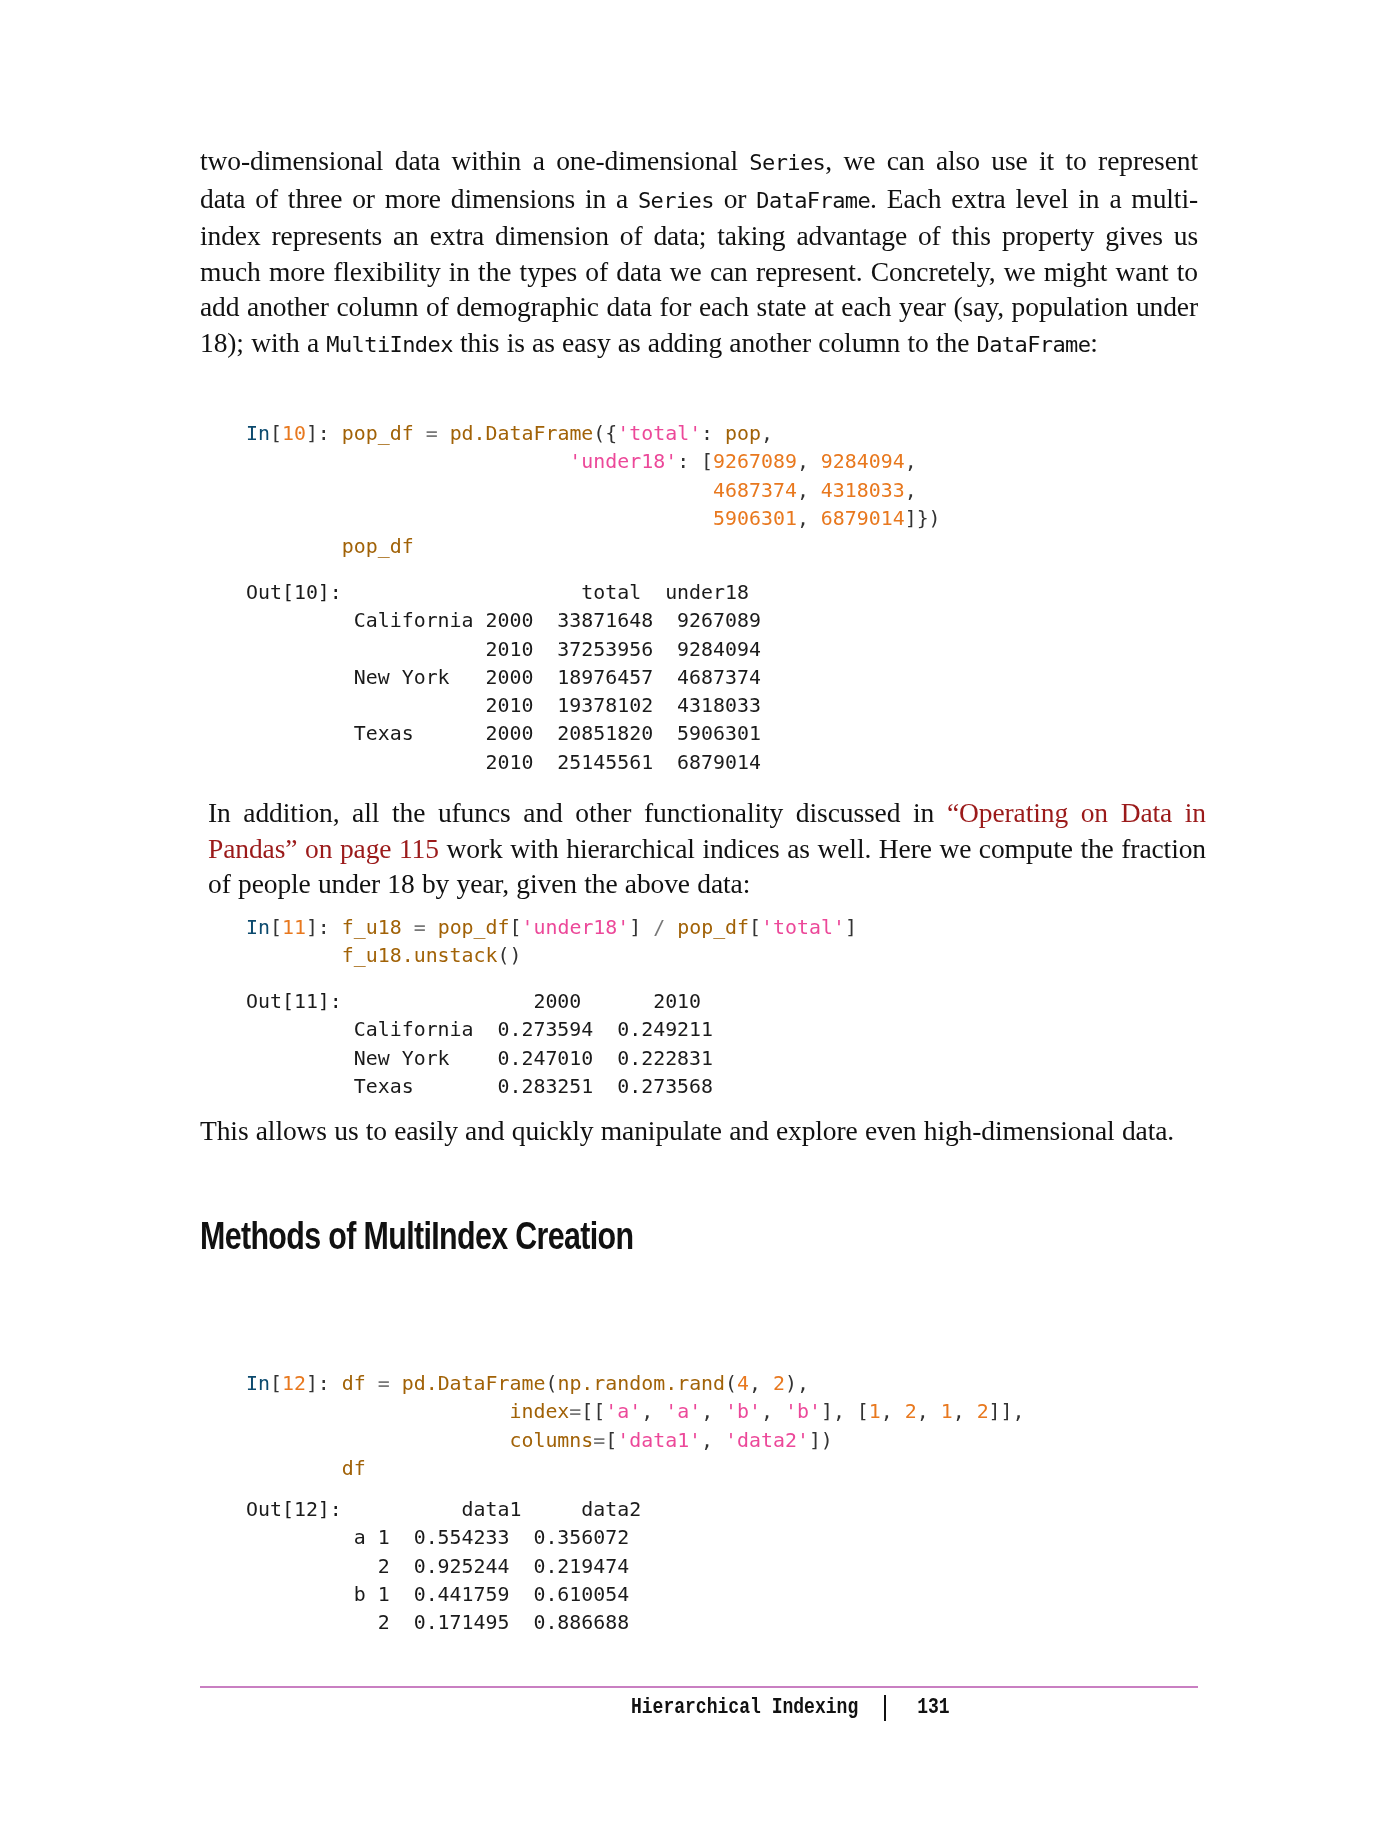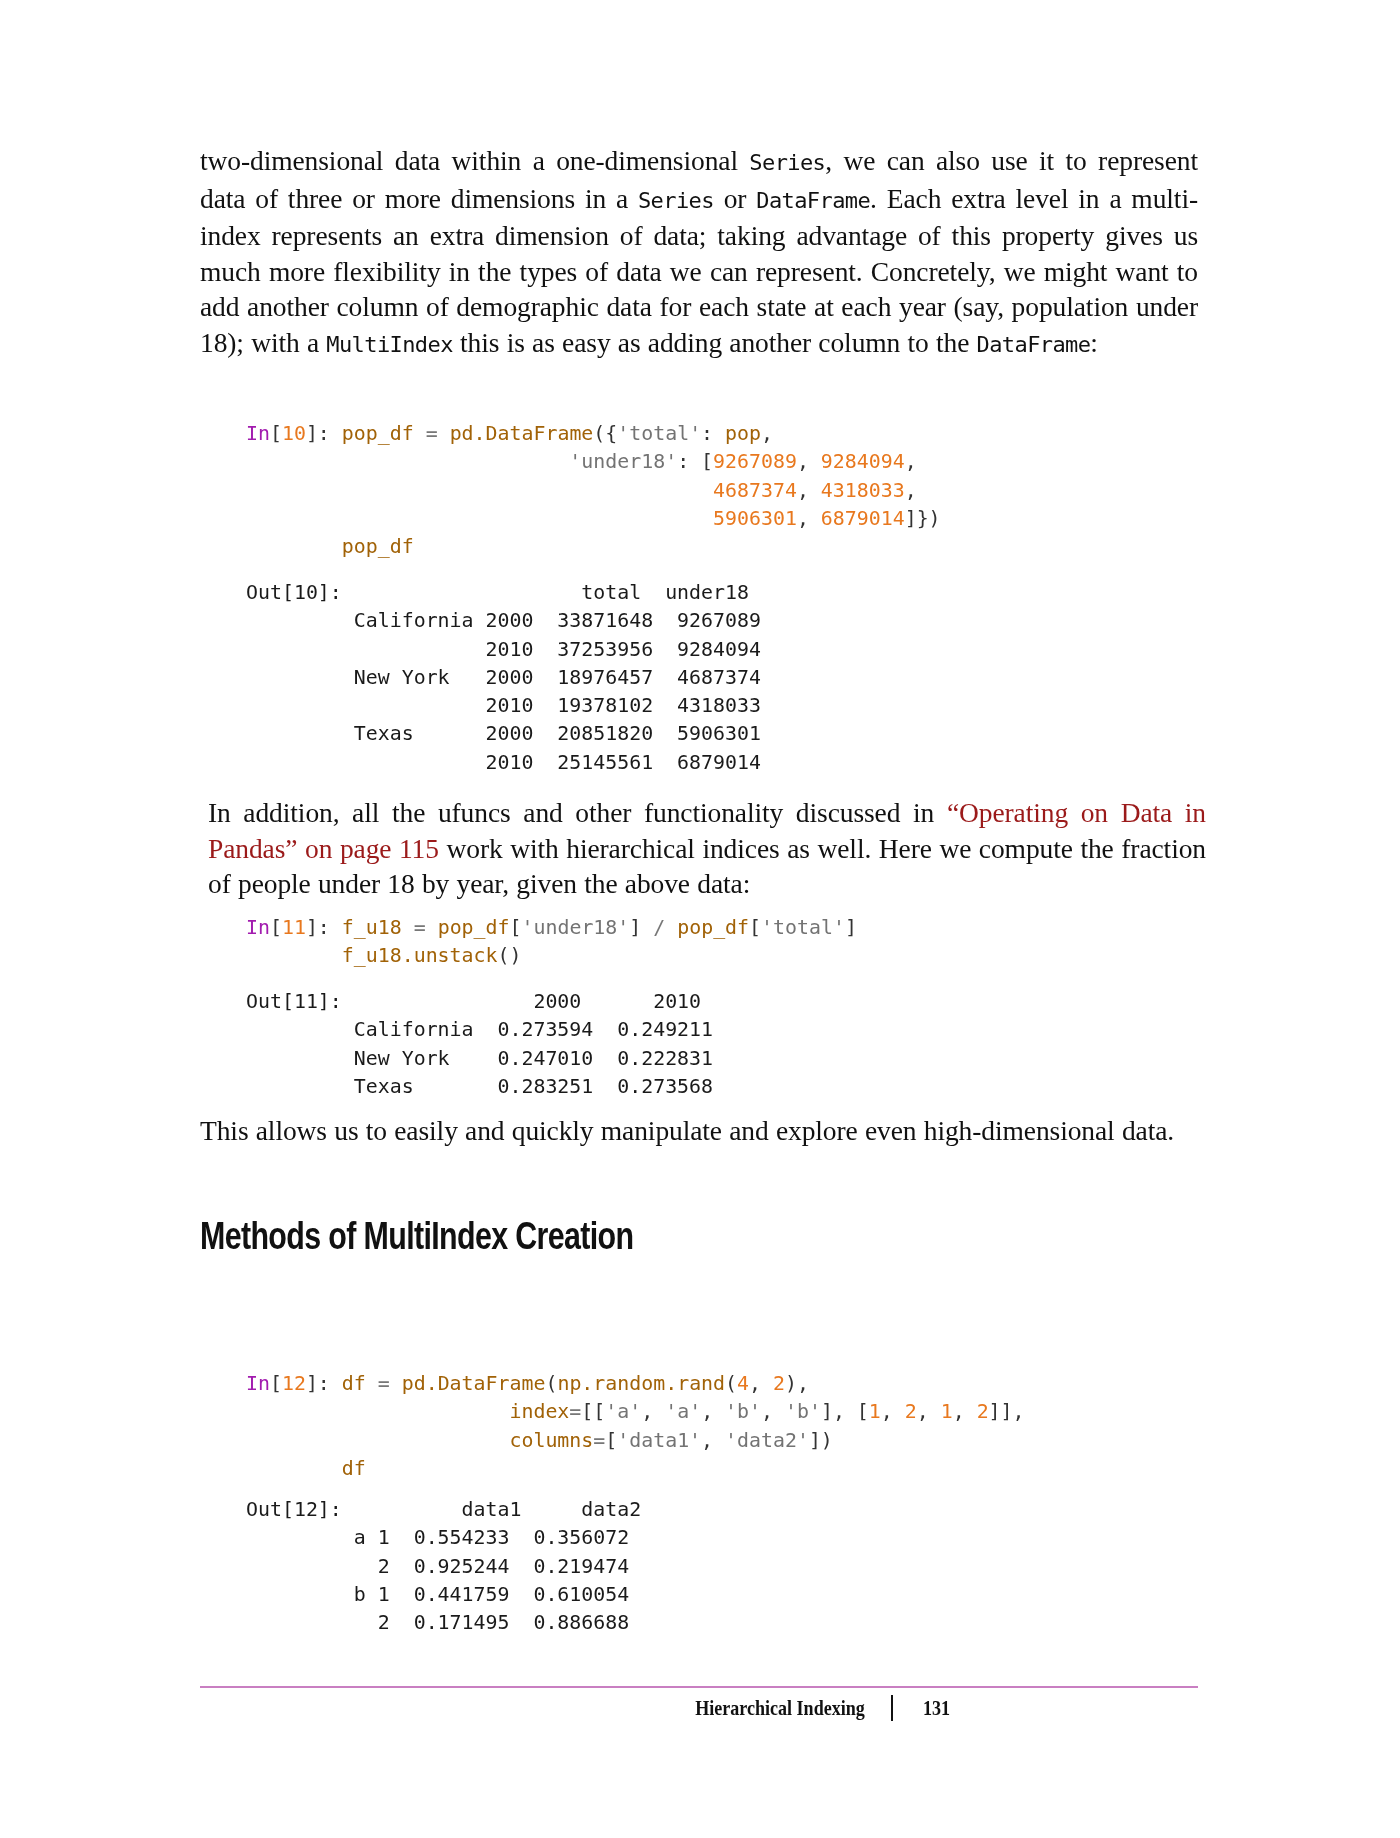--- a/index.html
+++ b/index.html
@@ -16,39 +16,39 @@
     font-family: "DejaVu Sans Mono", "Liberation Mono", monospace;
     font-size: 22px; letter-spacing: -0.6px; color: #111;
   }
   .para .xref { color: #9b1a1a; }
   .code {
     position: absolute; left: 246px;
     font-family: "DejaVu Sans Mono", "Liberation Mono", monospace;
     font-size: 19.9px; line-height: 28.3px; white-space: pre; color: #222;
   }
   .code .line { display: block; height: 28.3px; }
-  .t-prompt { color: #a21caf; text-align: center; }
+  .t-prompt { color: #0c4a6e; text-align: center; }
   .t-num { color: #e8781e; }
-  .t-str { color: #737373; }
+  .t-str { color: #ec4899; }
   .t-name { color: #a16207; }
   .t-op { color: #777; }
   .t-punct { color: #333; }
   .t-plain { color: #222; }
   .t-out { color: #1a1a1a; }
   .heading {
     position: absolute; left: 200px; top: 1212px;
     font-family: "Liberation Sans", "DejaVu Sans", sans-serif;
     font-weight: bold; font-size: 38px; line-height: 48px; color: #111;
     transform: scaleX(0.80); transform-origin: left top; letter-spacing: -0.8px;
     white-space: nowrap;
   }
   .rule { position: absolute; left: 200px; top: 1686px; width: 998px; height: 2px; background: #c97fc2; }
   .footer {
     position: absolute; right: 202px; top: 1693px; height: 30px;
-    font-family: Liberation Serif, serif; font-weight: bold;
+    font-family: Liberation Mono, monospace; font-weight: bold;
     font-size: 22px; line-height: 30px; color: #111; white-space: nowrap;
     display: flex; align-items: center;
   }
   .footer .cond { display: inline-block; transform: scaleX(0.82); transform-origin: right center; }
   .footer .sep { display: inline-block; width: 2px; height: 26px; background: #111; margin: 0 24px 0 26px; }
 </style>
 </head>
 <body>
 
 <div class="page">

